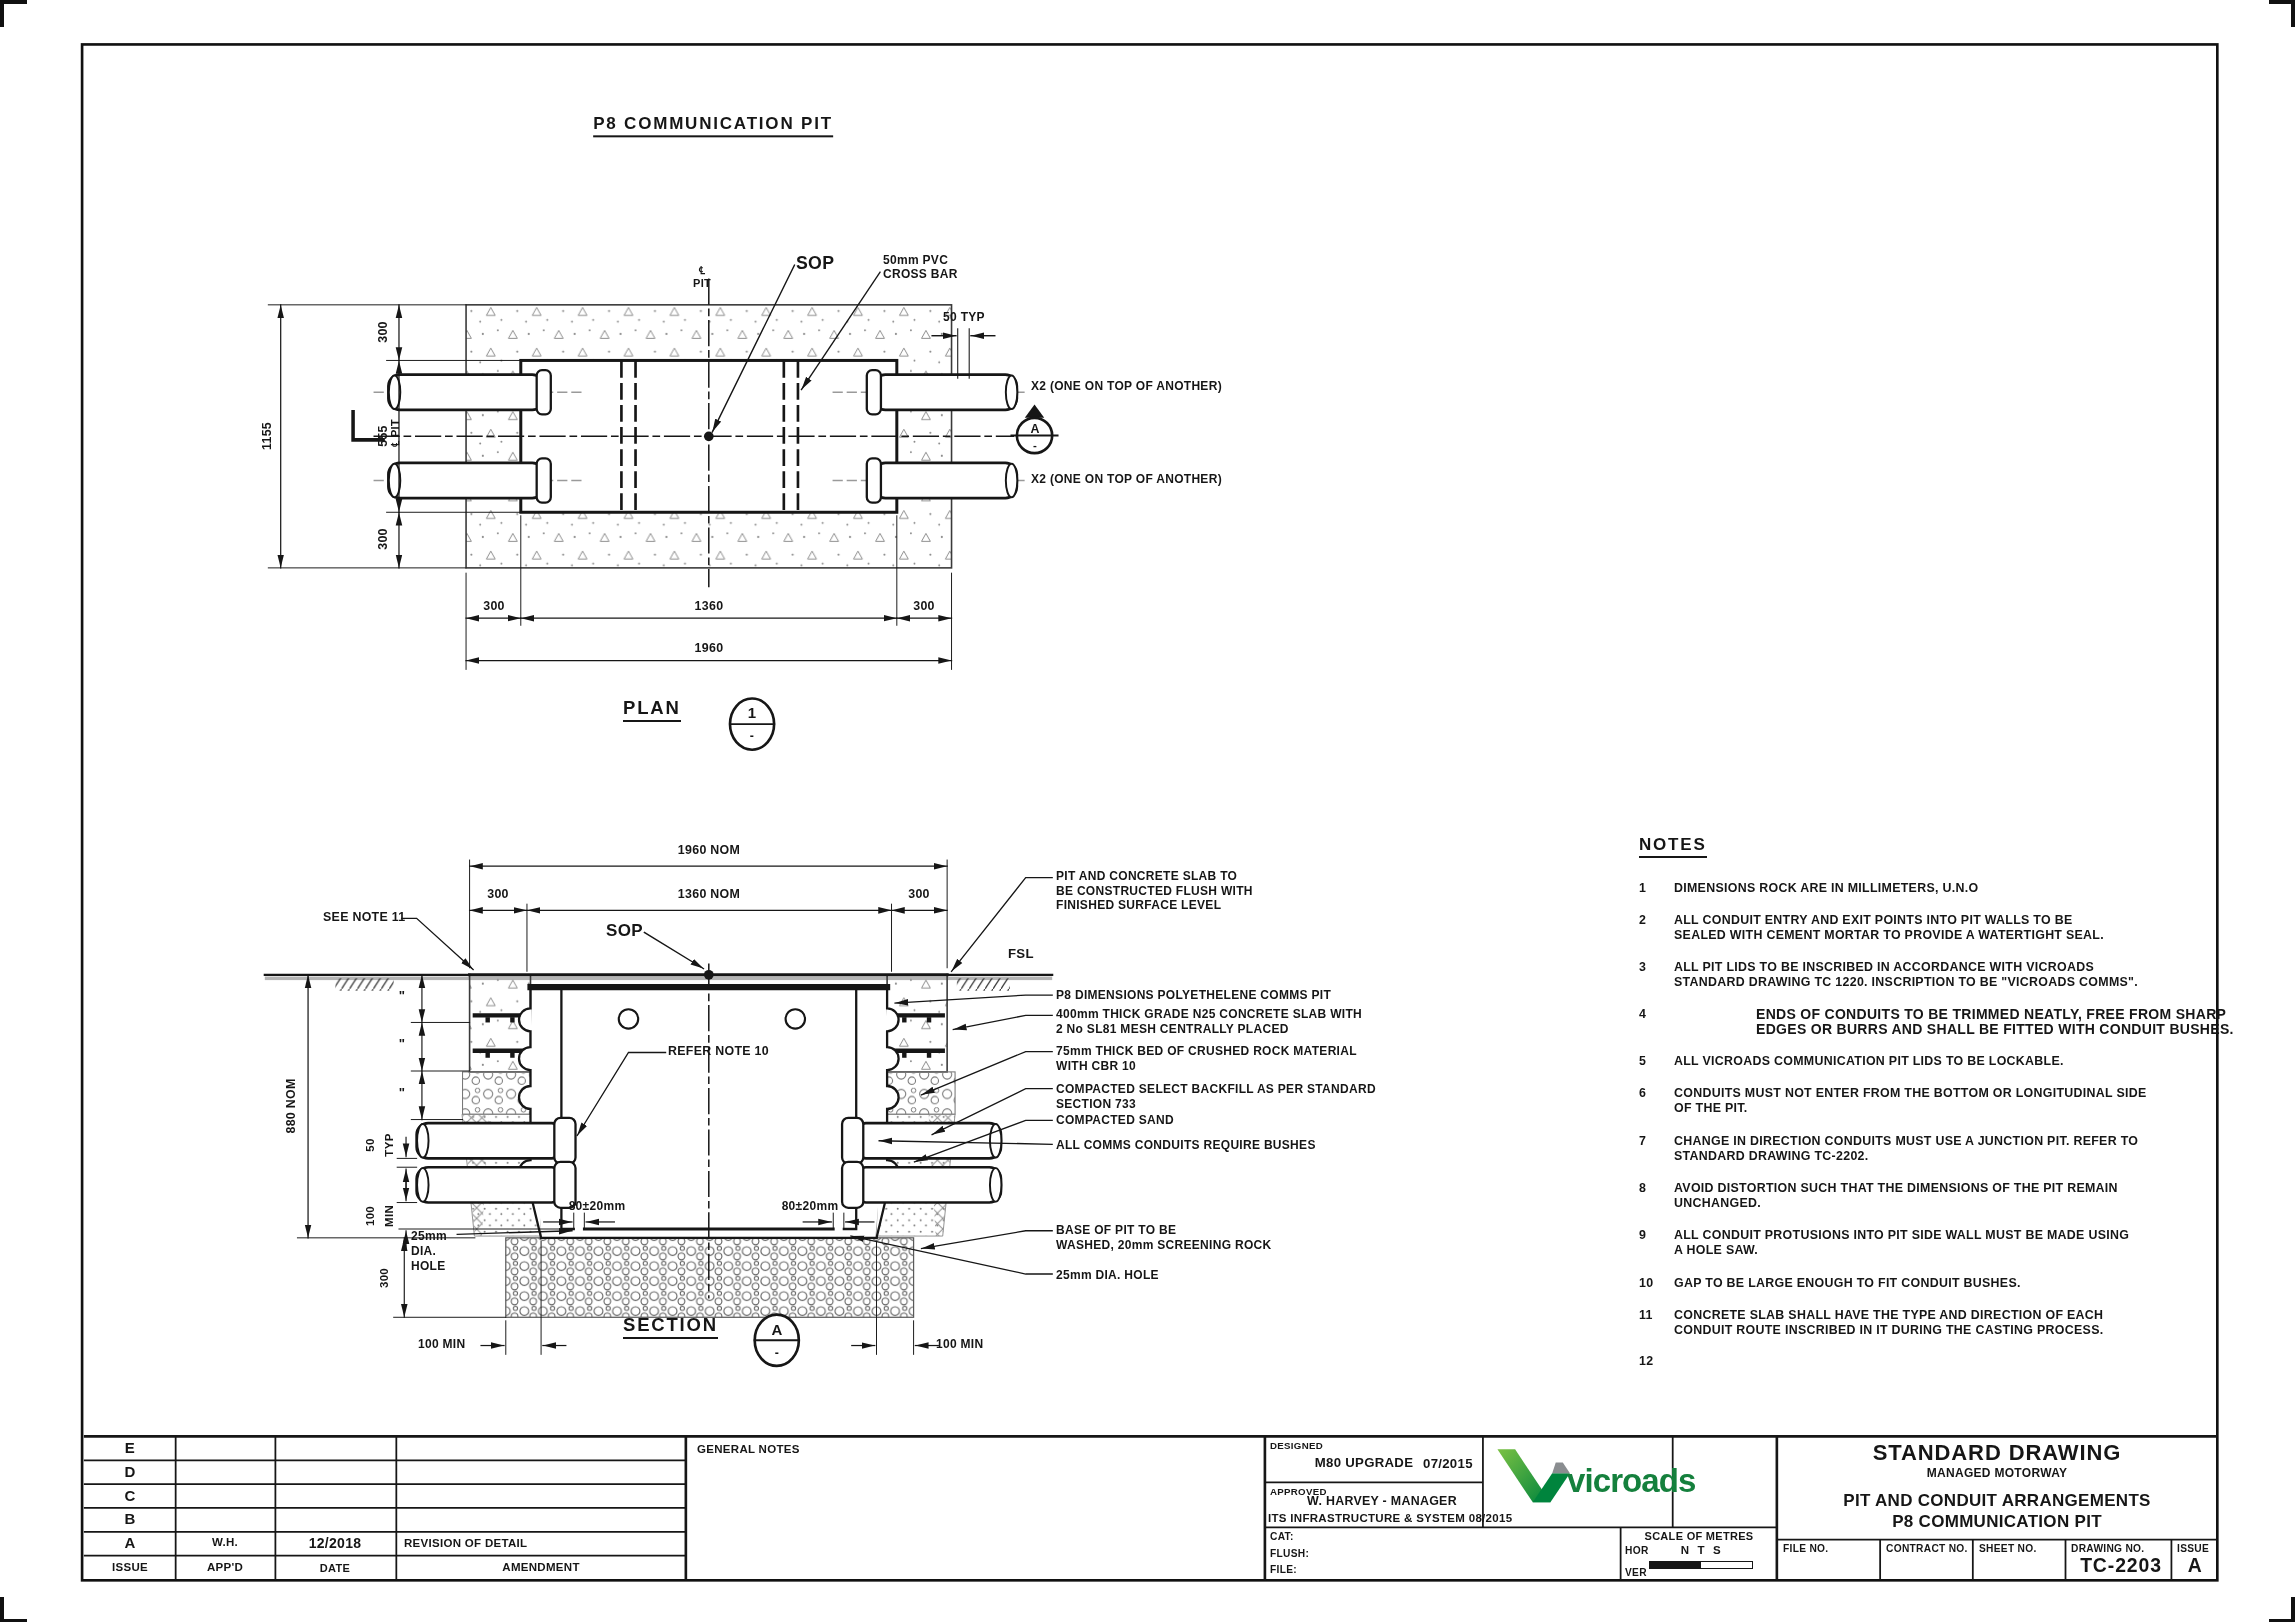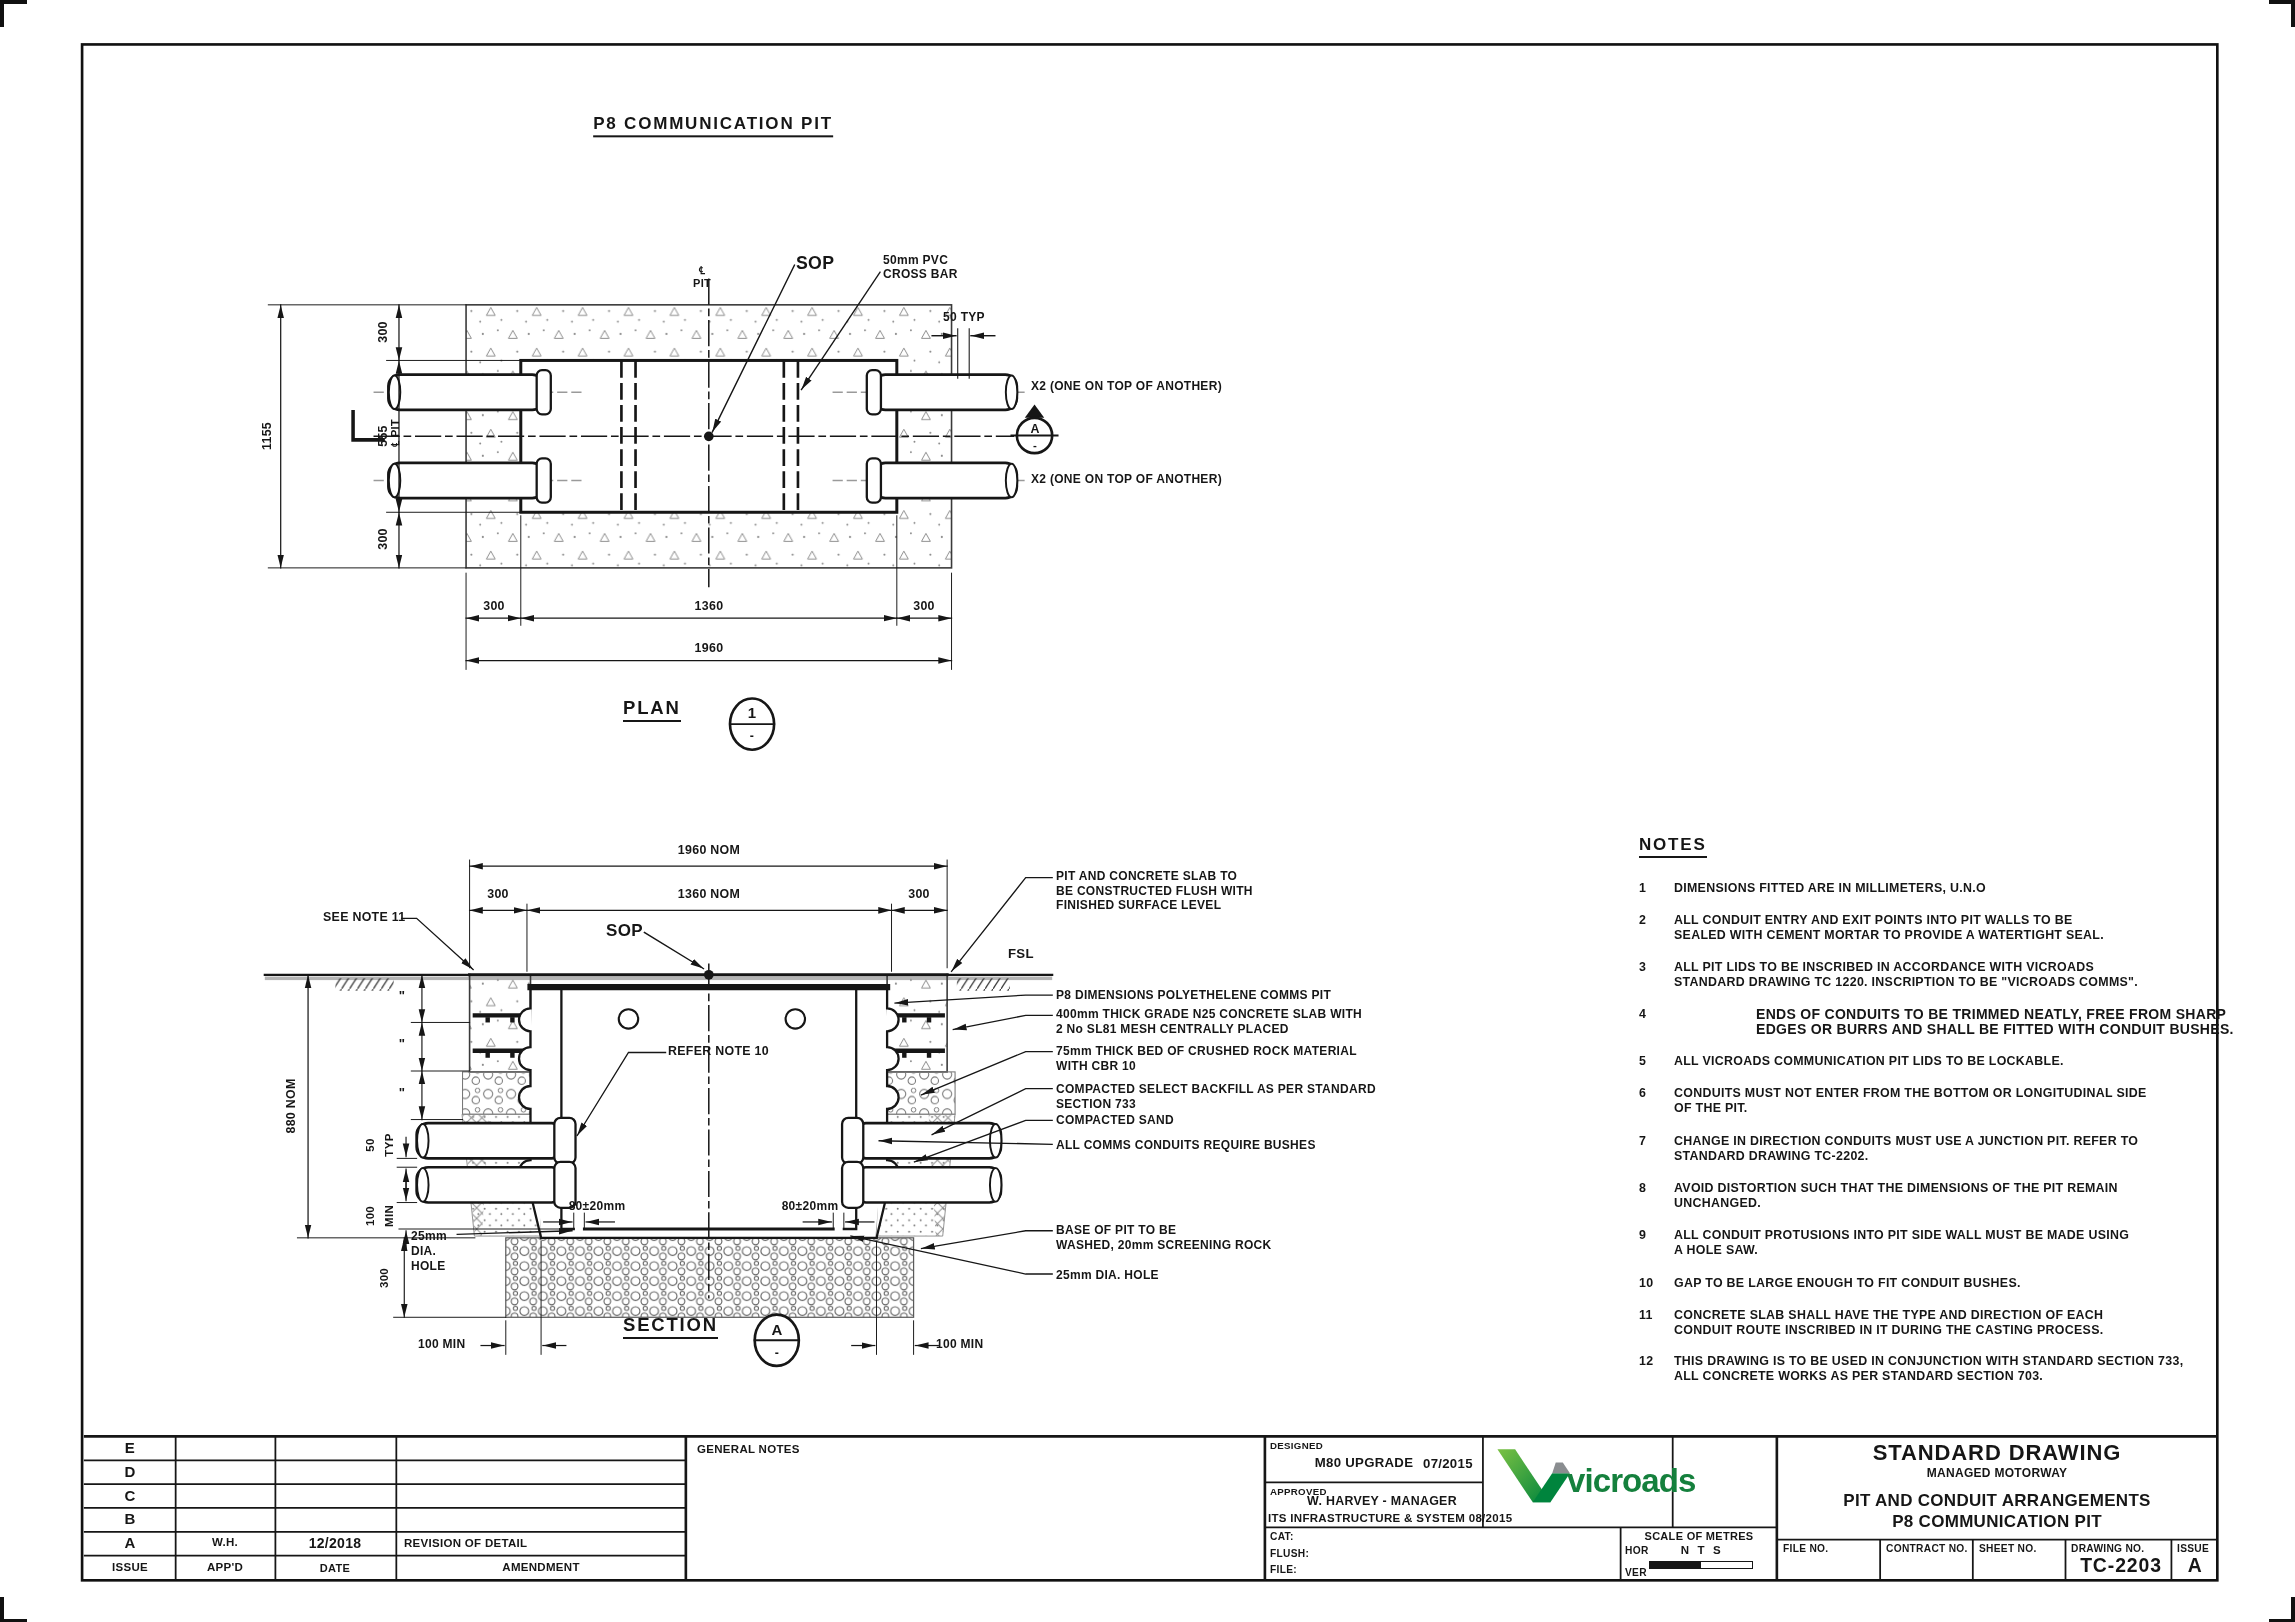--- a/index.html
+++ b/index.html
@@ -337,21 +337,21 @@
   <div class="t ml" style="left:1056px;top:1082px;font-size:12px;line-height:14.6px">COMPACTED SELECT BACKFILL AS PER STANDARD
 SECTION 733</div>
   <div class="t ml" style="left:1056px;top:1113px;font-size:12px;line-height:14.6px">COMPACTED SAND</div>
   <div class="t ml" style="left:1056px;top:1138px;font-size:12px;line-height:14.6px">ALL COMMS CONDUITS REQUIRE BUSHES</div>
   <div class="t ml" style="left:1056px;top:1223px;font-size:12px;line-height:14.6px">BASE OF PIT TO BE
 WASHED, 20mm SCREENING ROCK</div>
   <div class="t ml" style="left:1056px;top:1268px;font-size:12px;line-height:14.6px">25mm DIA. HOLE</div>
 
   <div class="t ul" style="left:1639px;top:835px;font-size:17px;letter-spacing:1.8px">NOTES</div>
   <div class="t" style="left:1639px;top:881px;font-size:12.4px">1</div>
-  <div class="t ml note-line" style="left:1674px;top:881px;font-size:12.4px">DIMENSIONS FITTED ARE IN MILLIMETERS, U.N.O</div>
+  <div class="t ml note-line" style="left:1674px;top:881px;font-size:12.4px">DIMENSIONS ROCK ARE IN MILLIMETERS, U.N.O</div>
   <div class="t" style="left:1639px;top:913px;font-size:12.4px">2</div>
   <div class="t ml note-line" style="left:1674px;top:913px;font-size:12.4px">ALL CONDUIT ENTRY AND EXIT POINTS INTO PIT WALLS TO BE
 SEALED WITH CEMENT MORTAR TO PROVIDE A WATERTIGHT SEAL.</div>
   <div class="t" style="left:1639px;top:960px;font-size:12.4px">3</div>
   <div class="t ml note-line" style="left:1674px;top:960px;font-size:12.4px">ALL PIT LIDS TO BE INSCRIBED IN ACCORDANCE WITH VICROADS
 STANDARD DRAWING TC 1220. INSCRIPTION TO BE "VICROADS COMMS".</div>
   <div class="t" style="left:1639px;top:1007px;font-size:12.4px">4</div>
   <div class="t ml note-line" style="left:1756px;top:1007px;font-size:14px">ENDS OF CONDUITS TO BE TRIMMED NEATLY, FREE FROM SHARP
 EDGES OR BURRS AND SHALL BE FITTED WITH CONDUIT BUSHES.</div>
   <div class="t" style="left:1639px;top:1054px;font-size:12.4px">5</div>
@@ -367,22 +367,20 @@
 UNCHANGED.</div>
   <div class="t" style="left:1639px;top:1228px;font-size:12.4px">9</div>
   <div class="t ml note-line" style="left:1674px;top:1228px;font-size:12.4px">ALL CONDUIT PROTUSIONS INTO PIT SIDE WALL MUST BE MADE USING
 A HOLE SAW.</div>
   <div class="t" style="left:1639px;top:1276px;font-size:12.4px">10</div>
   <div class="t ml note-line" style="left:1674px;top:1276px;font-size:12.4px">GAP TO BE LARGE ENOUGH TO FIT CONDUIT BUSHES.</div>
   <div class="t" style="left:1639px;top:1308px;font-size:12.4px">11</div>
   <div class="t ml note-line" style="left:1674px;top:1308px;font-size:12.4px">CONCRETE SLAB SHALL HAVE THE TYPE AND DIRECTION OF EACH
 CONDUIT ROUTE INSCRIBED IN IT DURING THE CASTING PROCESS.</div>
   <div class="t" style="left:1639px;top:1354px;font-size:12.4px">12</div>
-  <div class="t ml note-line" style="left:1674px;top:1354px;font-size:12.4px">THIS DRAWING IS TO BE USED IN CONJUNCTION WITH STANDARD SECTION 733,
-ALL CONCRETE WORKS AS PER STANDARD SECTION 703.</div>
 
   <div class="t c" style="left:130px;top:1448px;font-size:15px">E</div>
   <div class="t c" style="left:130px;top:1472px;font-size:15px">D</div>
   <div class="t c" style="left:130px;top:1496px;font-size:15px">C</div>
   <div class="t c" style="left:130px;top:1519px;font-size:15px">B</div>
   <div class="t c" style="left:130px;top:1543px;font-size:15px">A</div>
   <div class="t c" style="left:225px;top:1543px;font-size:11.5px">W.H.</div>
   <div class="t c" style="left:335px;top:1543px;font-size:14px">12/2018</div>
   <div class="t" style="left:404px;top:1537px;font-size:11.5px">REVISION OF DETAIL</div>
   <div class="t c" style="left:130px;top:1568px;font-size:11.5px">ISSUE</div>

